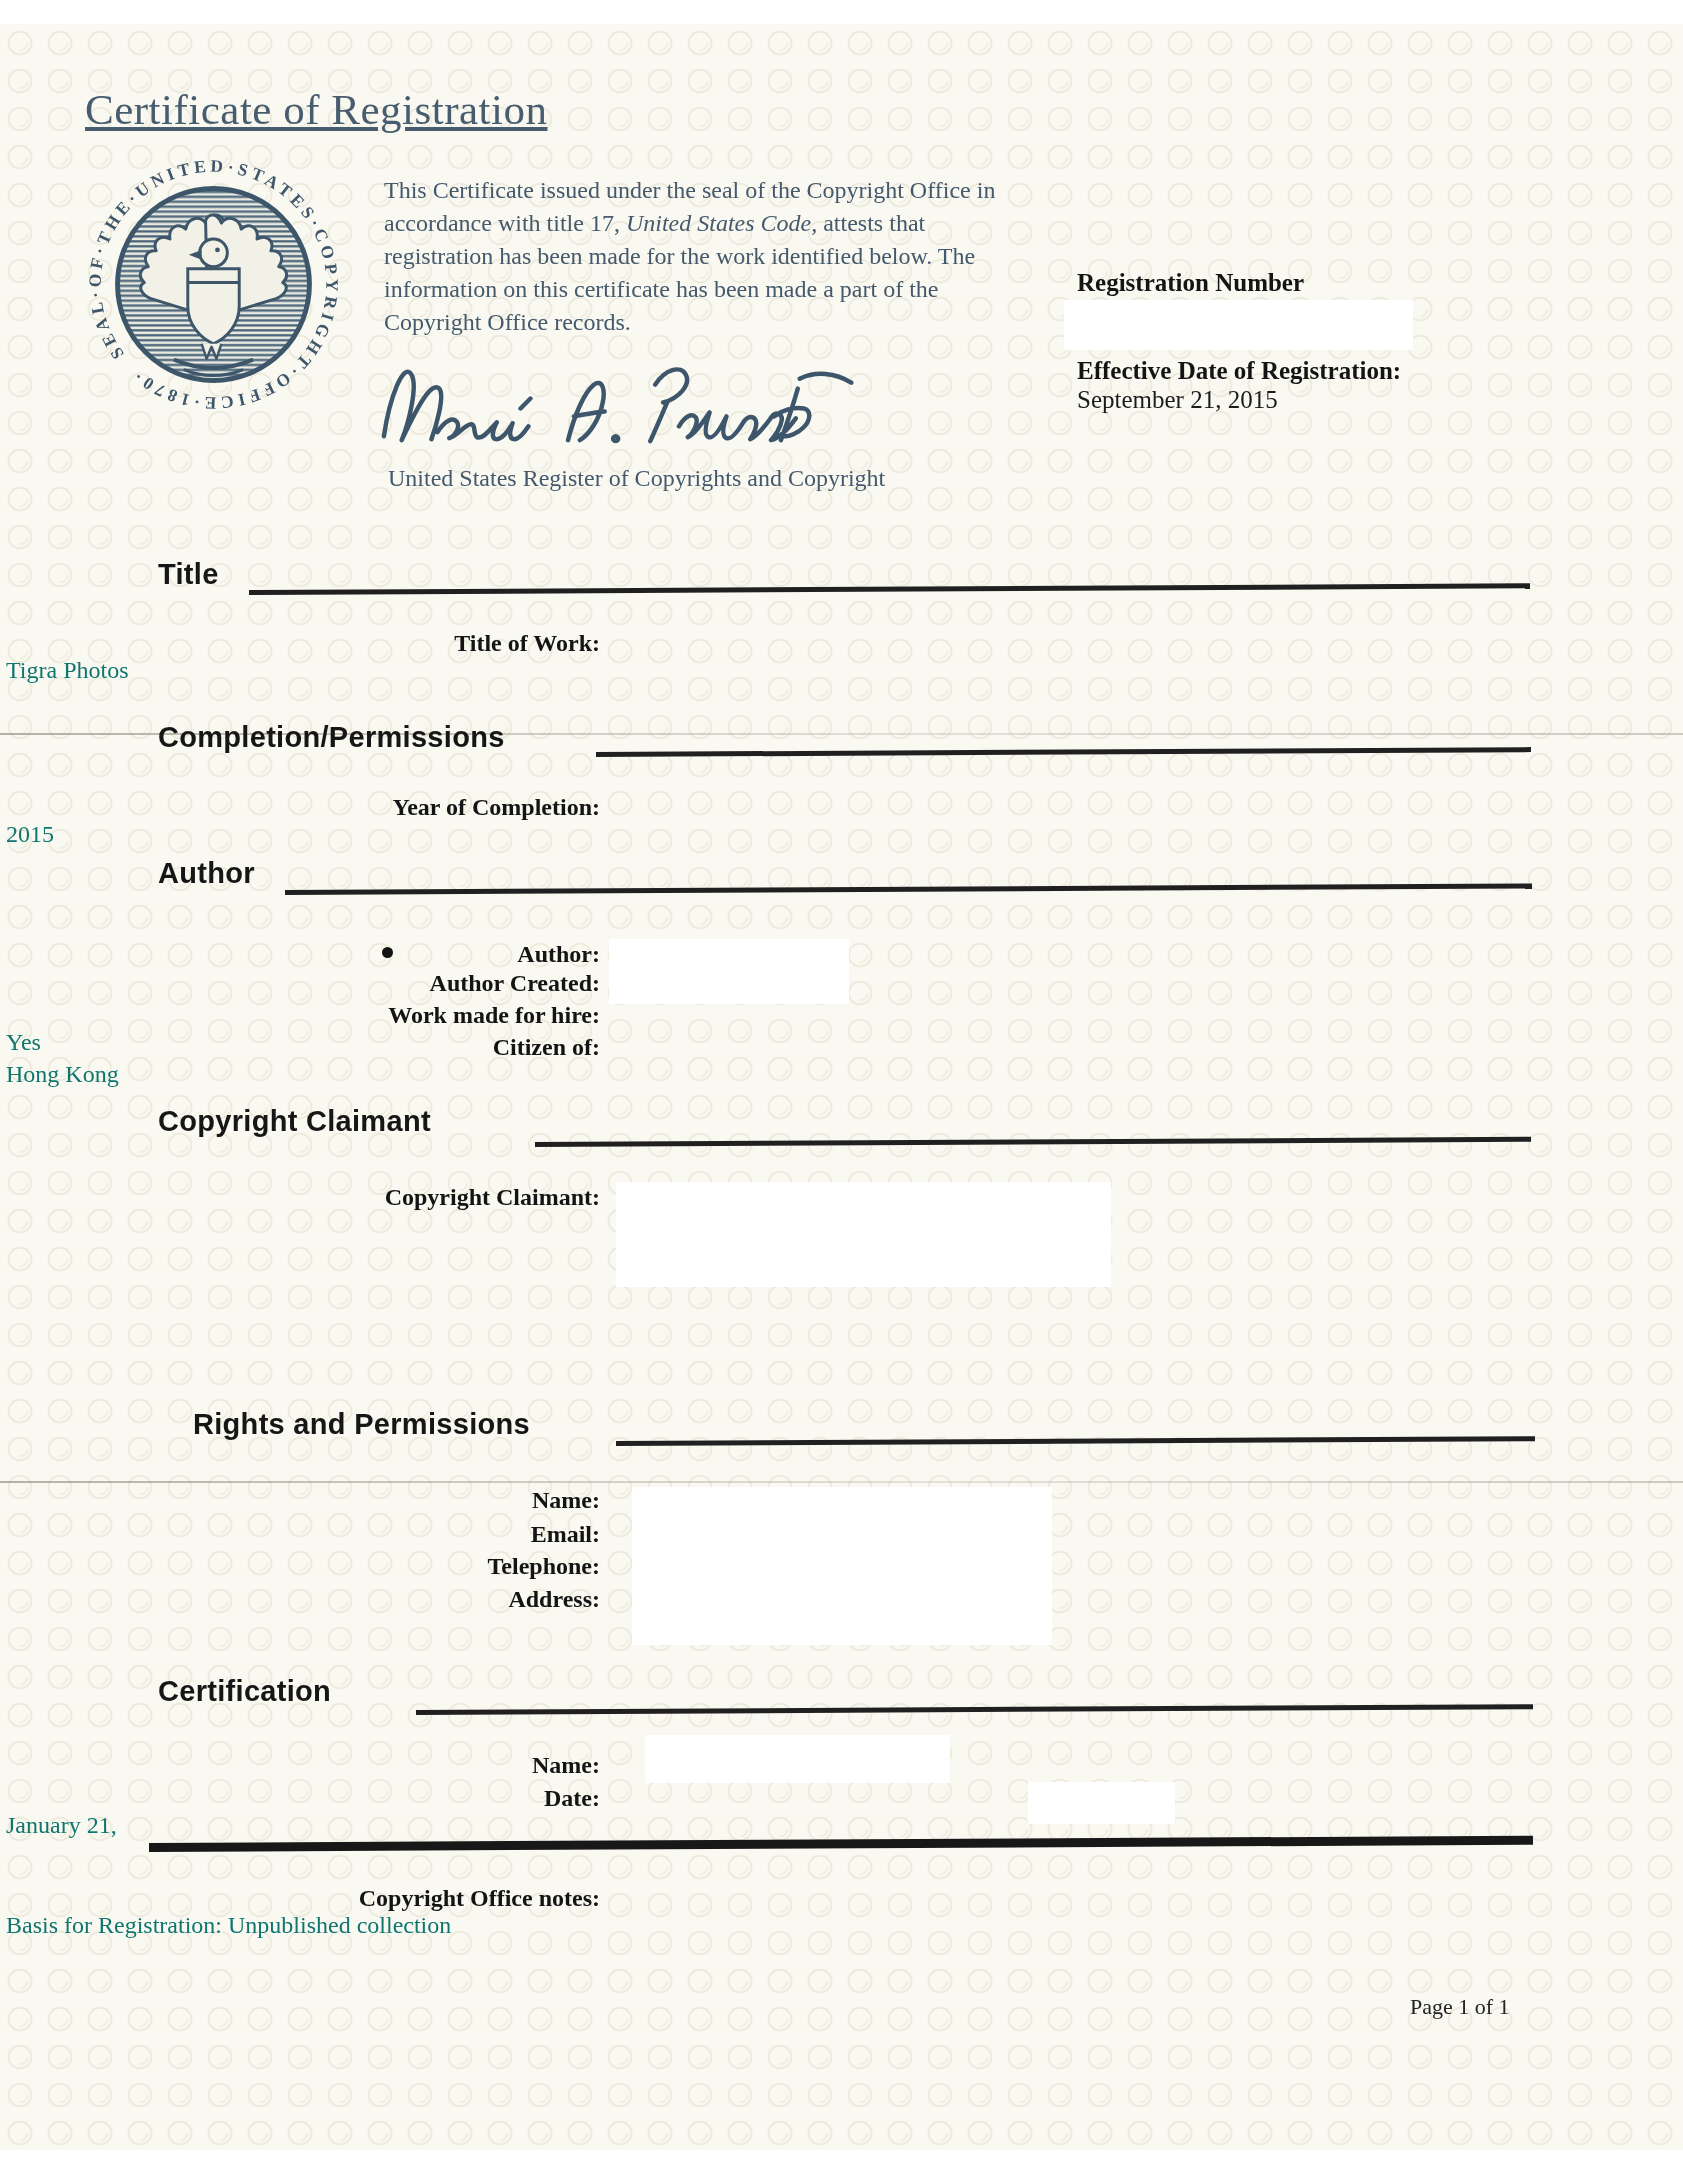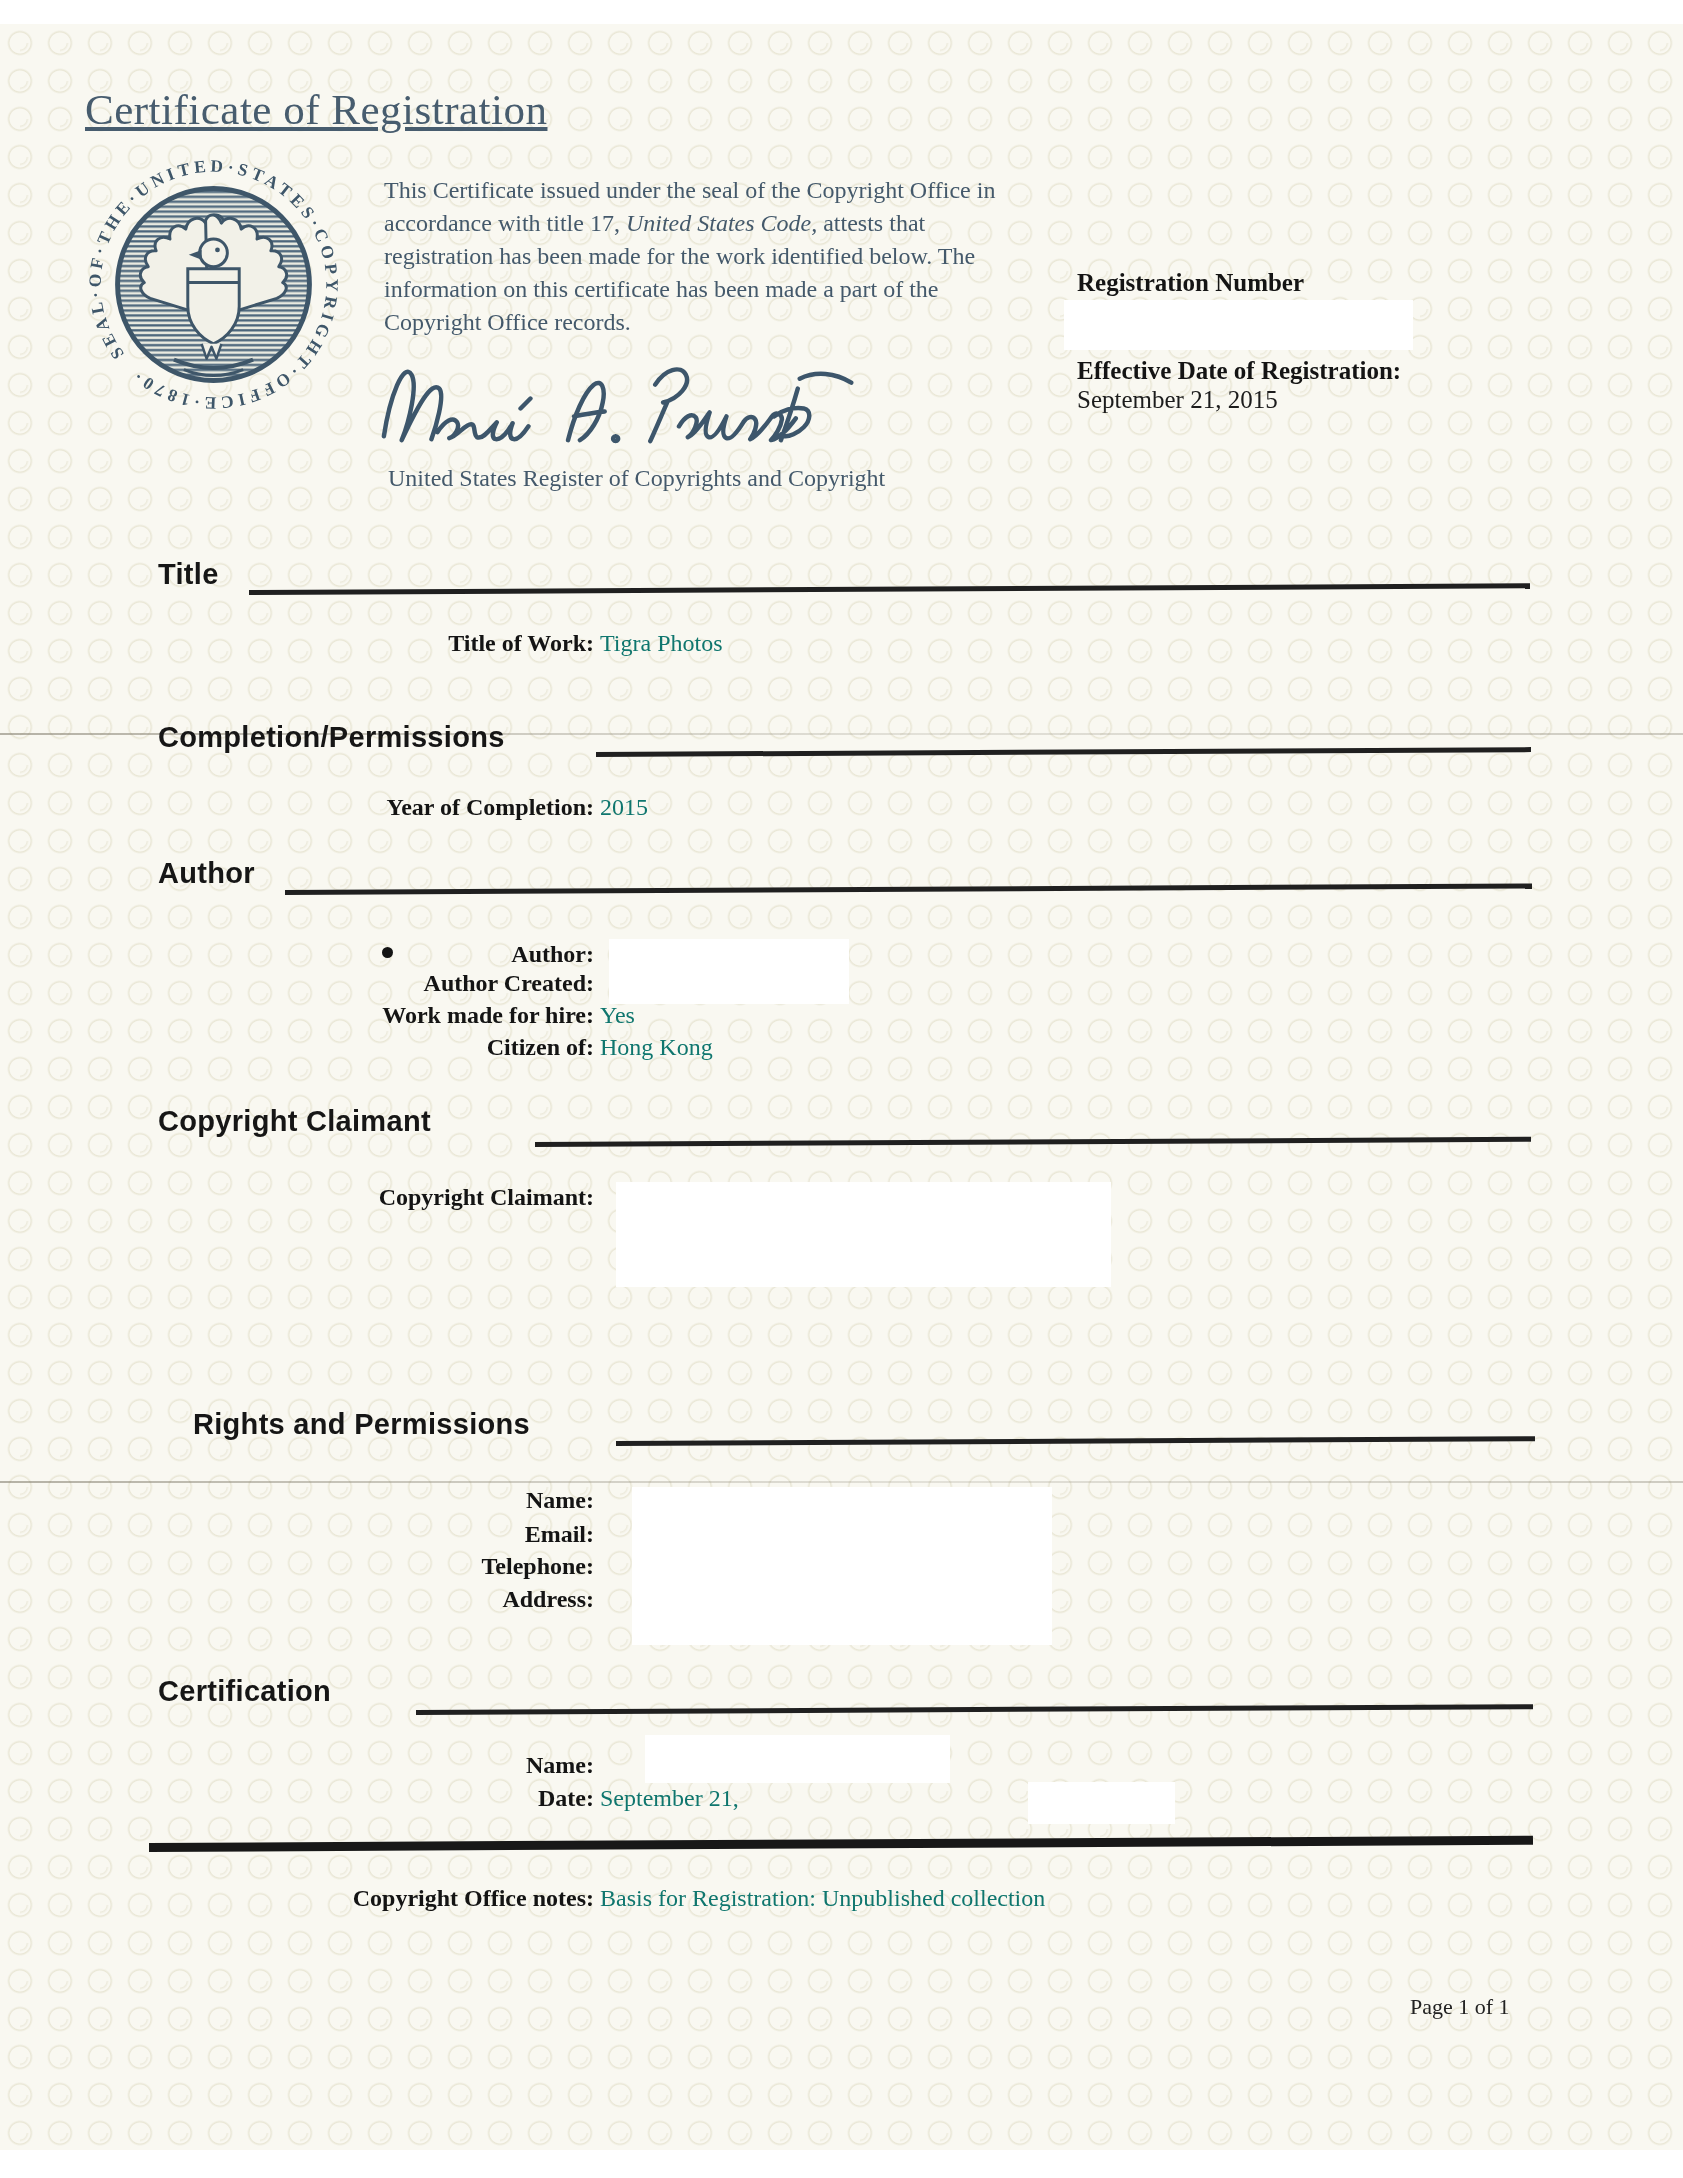--- a/index.html
+++ b/index.html
@@ -37,21 +37,21 @@
   .regblock .eff-label{position:absolute;top:88px;left:0;font-weight:700;font-size:25px;}
   .regblock .eff-date{position:absolute;top:117px;left:0;font-size:25px;color:#1c1c1c;}
   .signature-wrap{position:absolute;left:374px;top:345px;width:500px;height:119px;}
   .signer-title{position:absolute;left:388px;top:465px;font-size:24px;color:#44596b;}
   .sec{
     position:absolute;font-family:"Liberation Sans",sans-serif;
     font-weight:700;font-size:29px;color:#161616;letter-spacing:0.3px;
   }
   .rule{position:absolute;height:5px;background:#202020;transform:rotate(-0.3deg);transform-origin:left center;}
   .rule.thick{height:9px;background:#181818;}
-  .row{position:absolute;left:0;width:1643px;display:flex;align-items:baseline;}
+  .row{position:absolute;left:0;width:1643px;display:flex;align-items:baseline;flex-direction:column;}
   .row .lbl{width:594px;text-align:right;font-weight:700;font-size:24px;color:#141414;}
   .row .val{margin-left:6px;font-size:24px;color:#0f766e;white-space:nowrap;}
   .bullet{position:absolute;left:382px;top:947px;width:11px;height:11px;border-radius:50%;background:#141414;}
   .redact{position:absolute;background:#ffffff;}
   .page-num{position:absolute;left:1410px;top:1994px;font-size:22px;color:#222;}
   .seal{position:absolute;left:79px;top:150px;width:269px;height:269px;}
 </style>
 </head>
 <body>
 
@@ -185,21 +185,21 @@
   <div class="sec" style="left:158px;top:1675px">Certification</div>
   <div class="rule" style="left:416px;top:1710px;width:1117px"></div>
   <div class="redact" style="left:645px;top:1735px;width:305px;height:48px"></div>
   <div class="redact" style="left:1028px;top:1782px;width:147px;height:42px"></div>
   <div class="row" style="top:1752px">
     <div class="lbl">Name:</div>
     <div class="val"></div>
   </div>
   <div class="row" style="top:1785px">
     <div class="lbl">Date:</div>
-    <div class="val">September 21,</div>
+    <div class="val">January 21,</div>
   </div>
 
   <div class="rule thick" style="left:149px;top:1843px;width:1384px"></div>
 
   <div class="row" style="top:1885px">
     <div class="lbl">Copyright Office notes:</div>
     <div class="val">Basis for Registration: Unpublished collection</div>
   </div>
 
   <div class="page-num">Page 1 of 1</div>

